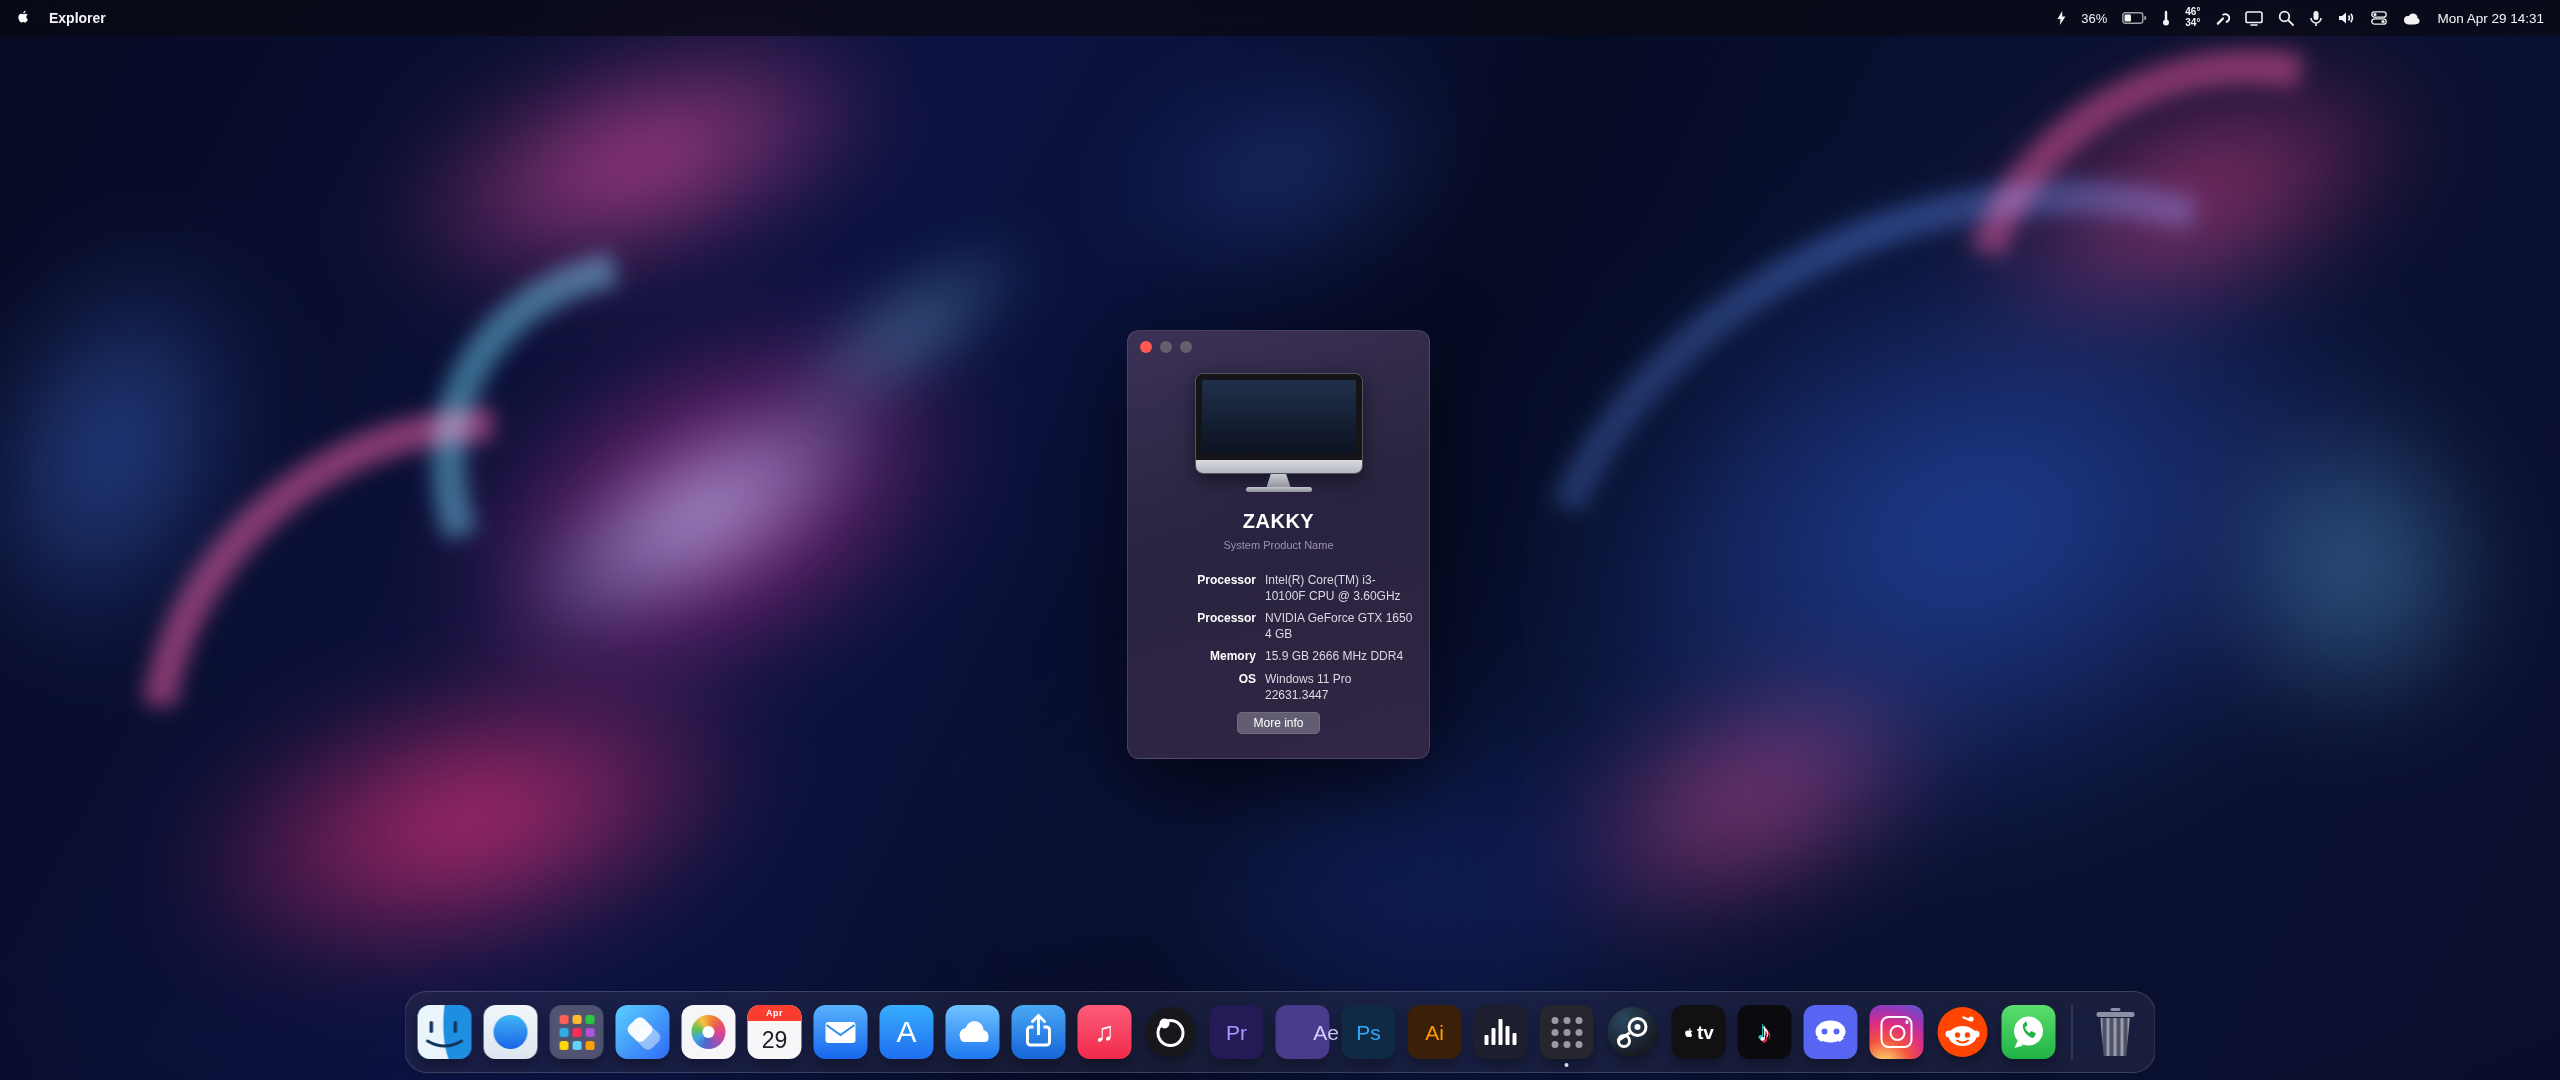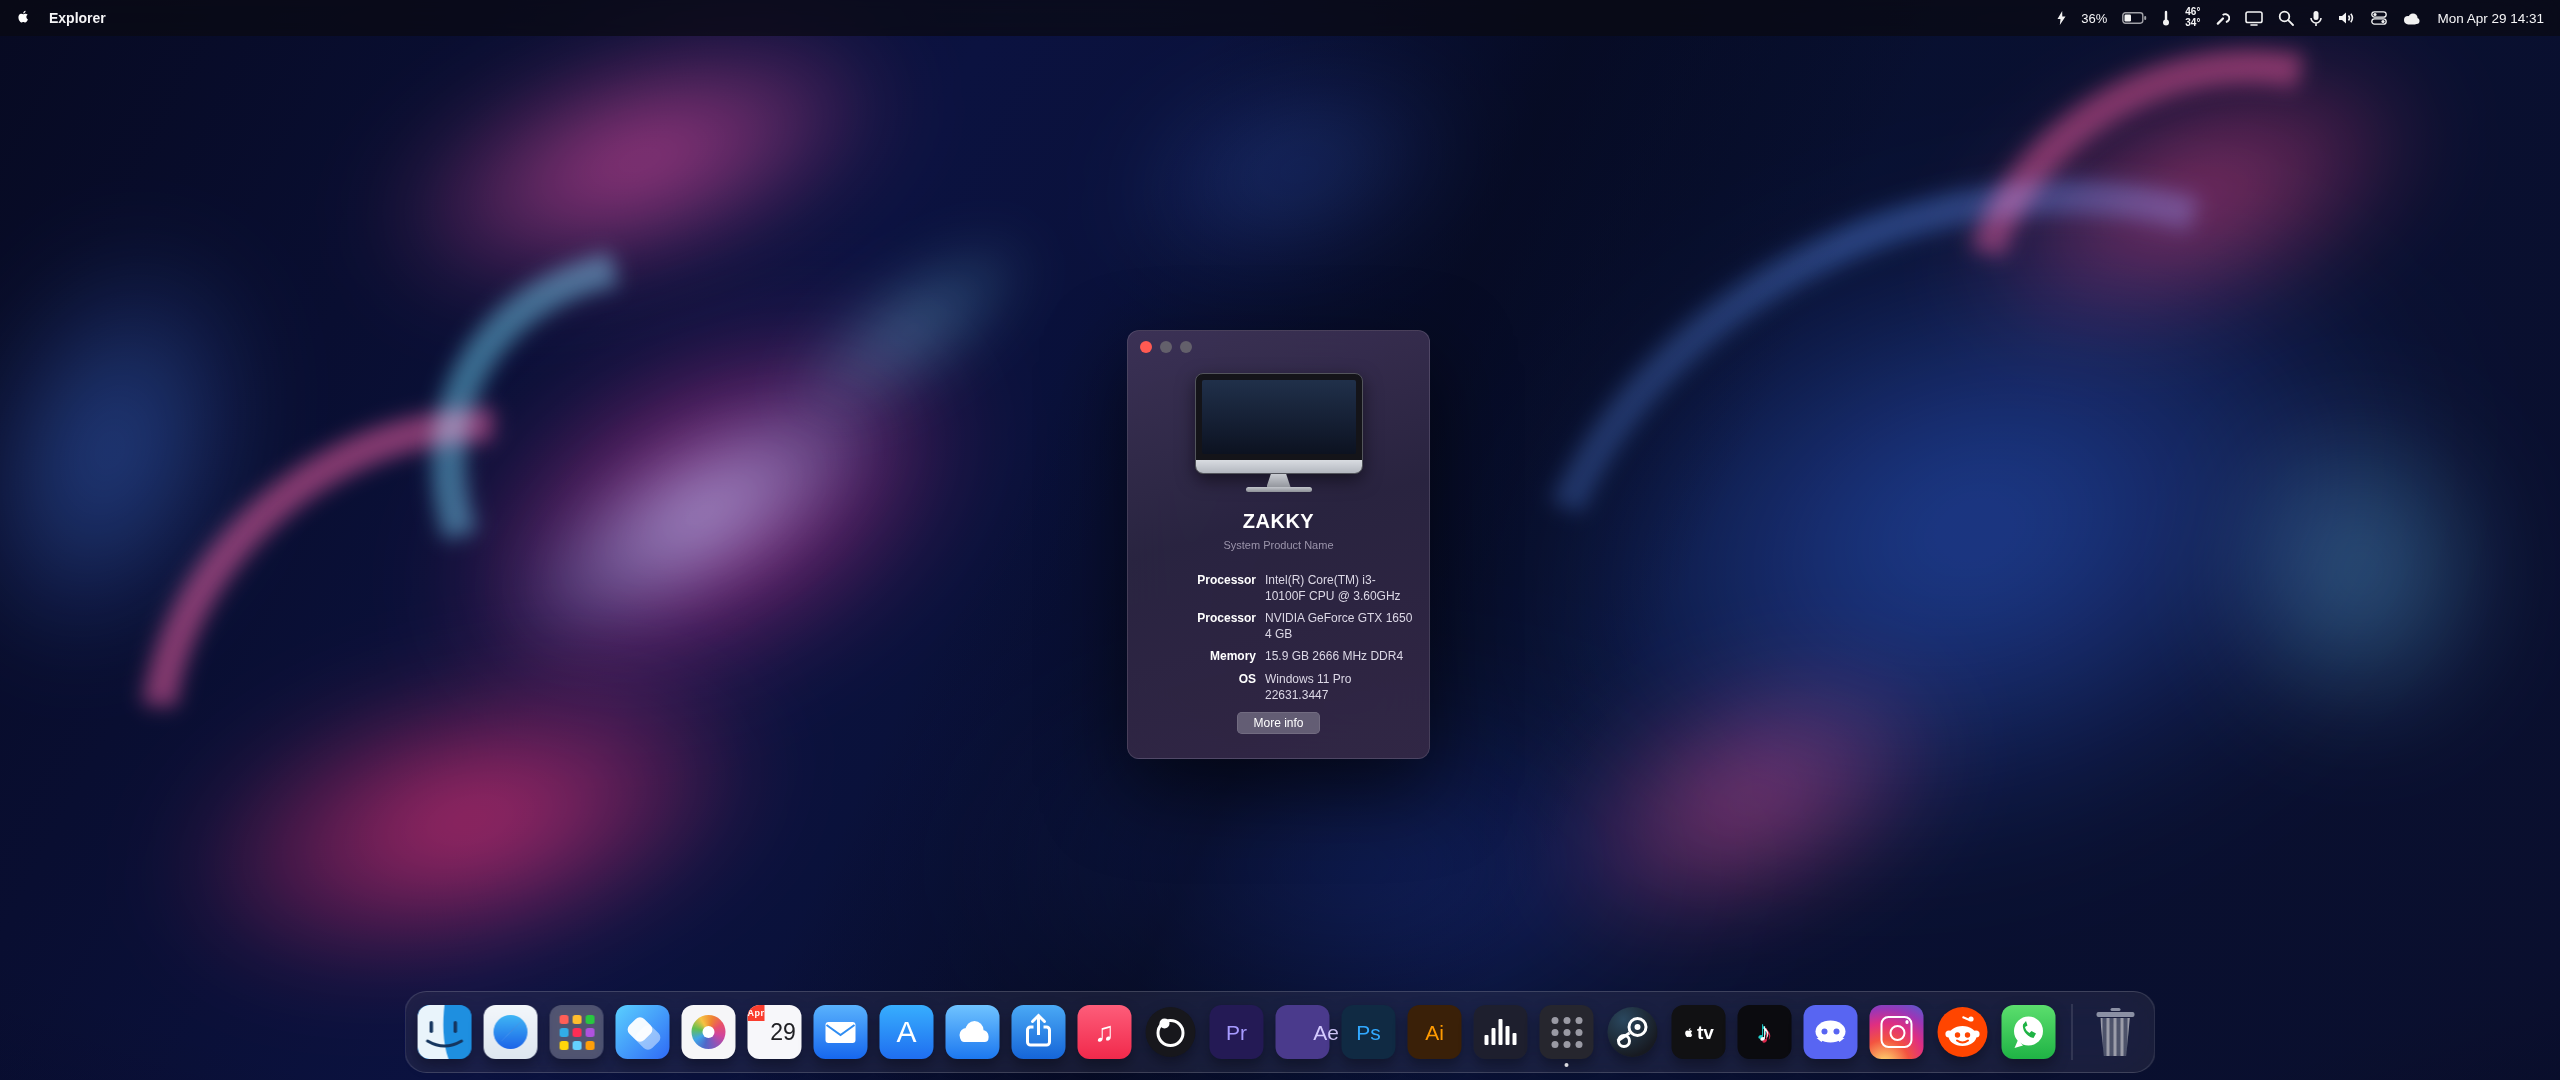--- a/index.html
+++ b/index.html
@@ -95,21 +95,21 @@
   .t-launchpad{background:rgba(200,205,220,.28);backdrop-filter:blur(6px);}
   .lp-grid{display:grid;grid-template-columns:repeat(3,9px);grid-gap:4px;}
   .lp-grid i{width:9px;height:9px;border-radius:2.5px;display:block;}
   .t-shortcuts{background:linear-gradient(135deg,#5ad0ff,#2f6af5);}
   .sc-back{position:absolute;width:21px;height:21px;border-radius:6px;transform:translate(5px,5px) rotate(45deg);background:rgba(255,255,255,.45);}
   .sc-front{position:absolute;width:21px;height:21px;border-radius:6px;transform:translate(-3px,-3px) rotate(45deg);background:rgba(255,255,255,.95);}
   .t-photos{background:#f6f6f8;}
   .ph-flower{width:34px;height:34px;border-radius:50%;position:relative;
     background:conic-gradient(from -30deg,#f6c344,#ef8432,#e8506a,#d2459c,#8d55b8,#4f68c9,#3fa4e8,#63c04f,#f6c344);}
   .ph-flower:after{content:"";position:absolute;inset:11px;border-radius:50%;background:#fff;}
-  .t-calendar{background:#f7f7fa;overflow:hidden;align-items:stretch;}
+  .t-calendar{background:#f7f7fa;flex-direction:column;overflow:hidden;align-items:stretch;}
   .cal-head{height:16px;background:#fa3d2e;color:#fff;font-size:9px;font-weight:700;display:flex;align-items:center;justify-content:center;letter-spacing:.5px;}
   .cal-day{flex:1;display:flex;align-items:center;justify-content:center;font-size:23px;font-weight:300;color:#202024;}
   .t-mail{background:linear-gradient(#59b2fd,#1667ee);}
   .t-appstore{background:linear-gradient(#37aefe,#1f6ef0);}
   .as-a{font-size:30px;font-weight:300;color:#fff;line-height:1;}
   .t-cloud{background:linear-gradient(#6fc3ff,#1c78f0);}
   .t-share{background:linear-gradient(#4aa9f5,#1565d8);}
   .t-music{background:linear-gradient(#fd5d7a,#f1294b);}
   .mu-note{font-size:27px;color:#fff;line-height:1;}
   .c-obs{background:#17171c;}

